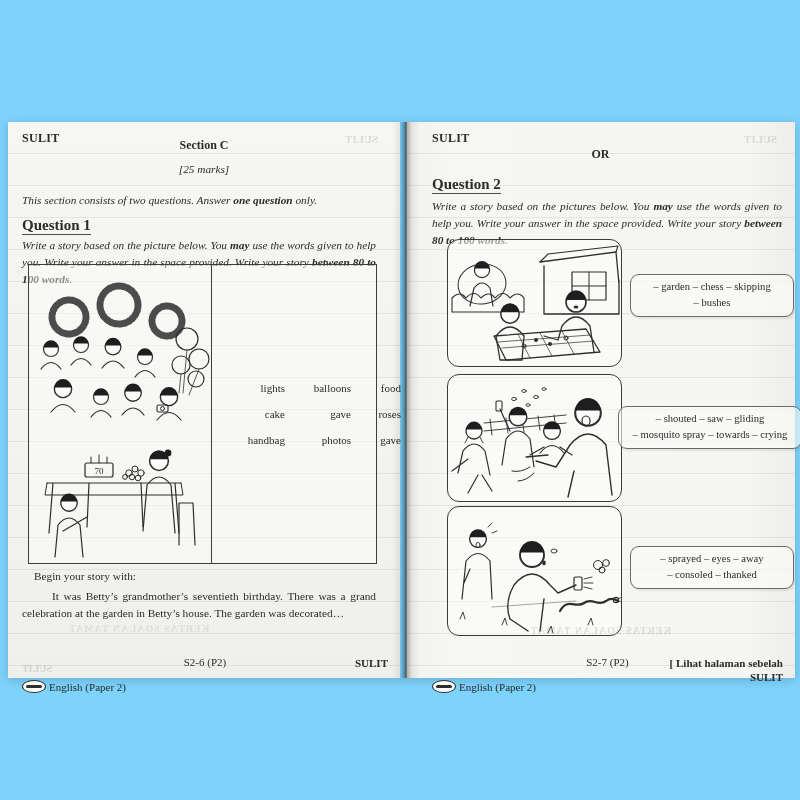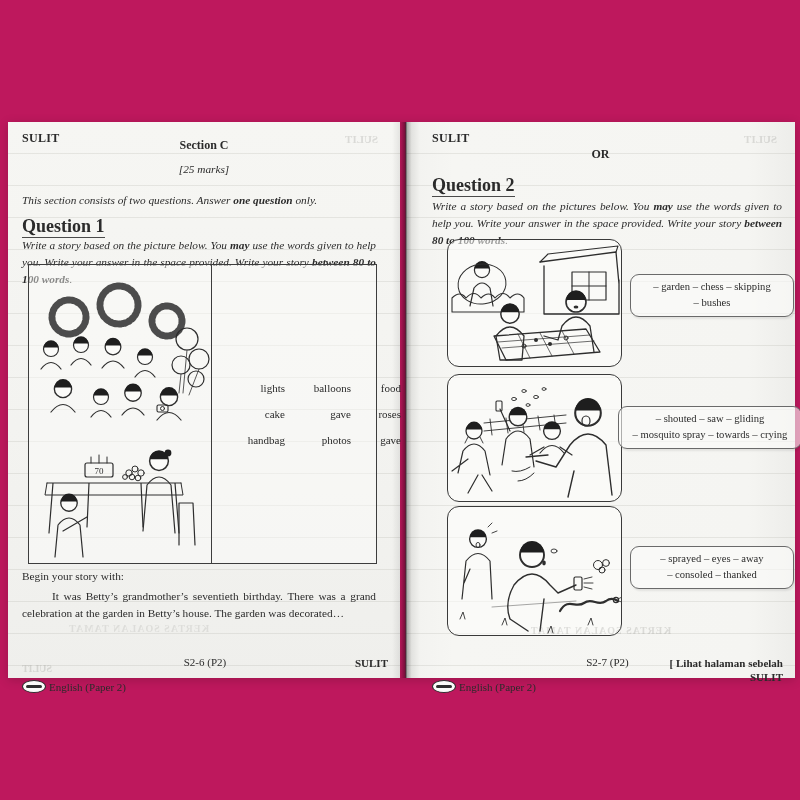--- a/index.html
+++ b/index.html
@@ -1,32 +1,32 @@
 <!DOCTYPE html>
 <html><head>
 <meta charset="utf-8">
 <style>
   html,body{margin:0;padding:0;background:#ffffff;}
-  .canvas{position:relative;width:800px;height:800px;background:#be185d;overflow:hidden;
+  .canvas{position:relative;width:800px;height:800px;background:#7dd3fc;overflow:hidden;
           font-family:"Liberation Serif","DejaVu Serif",serif;color:#2b2b2b;}
   .book{position:absolute;left:8px;top:122px;width:787px;height:556px;
         box-shadow:0 2px 10px rgba(0,0,0,0.18);}
   .page{position:absolute;top:0;height:556px;background:linear-gradient(180deg,#f6f6f3 0%,#f3f3f0 55%,#efefec 100%);}
   .page::before{content:'';position:absolute;inset:0;pointer-events:none;
         background:repeating-linear-gradient(to bottom,transparent 0 31px,rgba(160,160,150,0.20) 31px 32px);}
   .page-left{left:0;width:392px;}
   .page-right{left:398px;width:389px;background:linear-gradient(90deg,#f2f2ef 0%,#f6f6f3 12%,#f5f5f2 88%,#ededea 100%);}
   .spine{position:absolute;left:384px;top:0;width:28px;height:556px;z-index:5;pointer-events:none;
         background:linear-gradient(to right,rgba(0,0,0,0) 0%,rgba(0,0,0,0.08) 30%,rgba(0,0,0,0.38) 47%,#333 50%,rgba(0,0,0,0.30) 53%,rgba(0,0,0,0.07) 70%,rgba(0,0,0,0) 100%);}
   .abs{position:absolute;}
   .bold{font-weight:bold;}
   .it{font-style:italic;font-family:Liberation Serif, serif;}
   .sulit-top{font-weight:bold;font-size:12px;letter-spacing:0.3px;}
   .centered{width:100%;text-align:center;}
-  .qlabel{font-weight:bold;font-size:18px;border-bottom:1px solid #4a4a4a;padding-bottom:1px;}
+  .qlabel{font-weight:bold;font-size:15px;border-bottom:1px solid #4a4a4a;padding-bottom:1px;}
   .para{font-size:11.3px;line-height:1.52;text-align:justify;}
   .bleed{color:rgba(110,110,104,0.20);transform:scaleX(-1);font-weight:bold;
          filter:blur(0.4px);pointer-events:none;}
   .frame{border:1.2px solid #3d3d3d;background:rgba(252,252,250,0.45);}
   .wordgrid{display:grid;grid-template-columns:62px 66px 50px;row-gap:14px;font-size:11px;text-align:right;}
   .hintbox{border:1px solid #6a6a6a;border-radius:9px;text-align:center;
            font-size:10.6px;line-height:1.55;padding:4px 10px;background:rgba(252,252,250,0.6);
            box-shadow:1px 2px 2px rgba(0,0,0,0.08);}
   .picbox{border:1.3px solid #3a3a3a;border-radius:12px;background:rgba(253,253,251,0.55);overflow:hidden;}
   .footer-row{position:absolute;left:14px;right:12px;bottom:22px;font-size:11px;}
@@ -136,21 +136,21 @@
           <span>food</span>
           <span>cake</span>
           <span>gave</span>
           <span>roses</span>
           <span>handbag</span>
           <span>photos</span>
           <span>gave</span>
         </div>
       </div>
 
-      <div class="abs" style="left:14px;top:448px;font-size:11.3px;">Begin your story with:</div>
+      <div class="abs" style="left:26px;top:448px;font-size:11.3px;">Begin your story with:</div>
       <div class="abs para" style="left:14px;width:354px;top:466px;text-indent:30px;">It was Betty’s grandmother’s seventieth birthday. There was a grand celebration at the garden in Betty’s house. The garden was decorated…</div>
 
       <div class="abs bleed" style="left:60px;bottom:44px;font-size:10px;letter-spacing:1px;opacity:0.7;">KERTAS SOALAN TAMAT</div>
 
       <div class="footer-row">
         <div class="brand">
           <span class="logo"></span>
           <span>English (Paper 2)</span>
         </div>
         <div class="pagecode">S2-6 (P2)</div>

